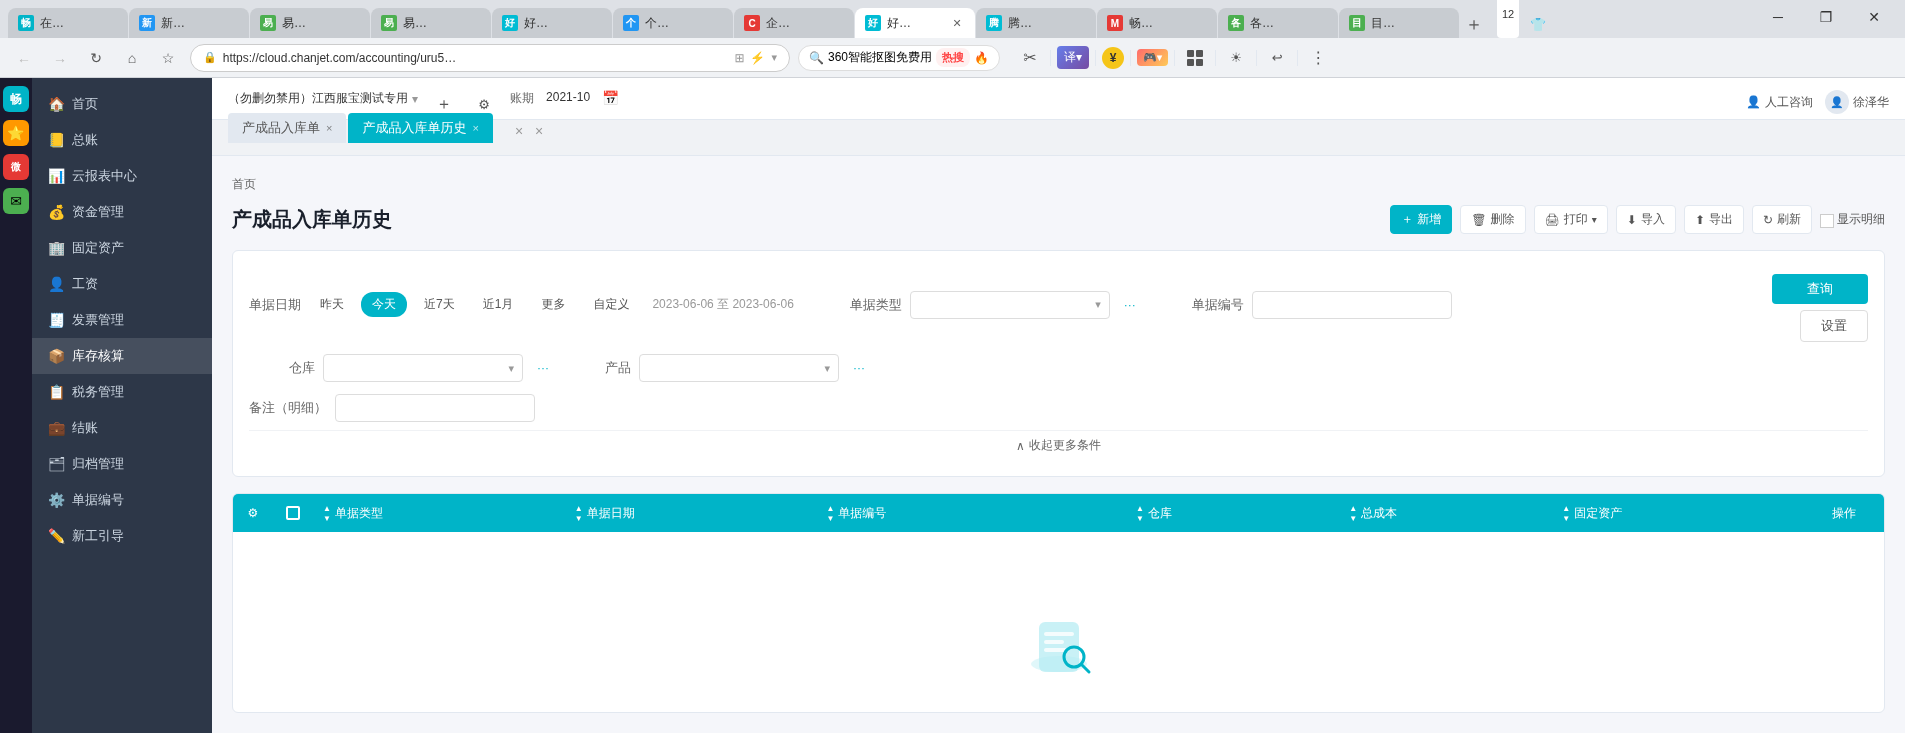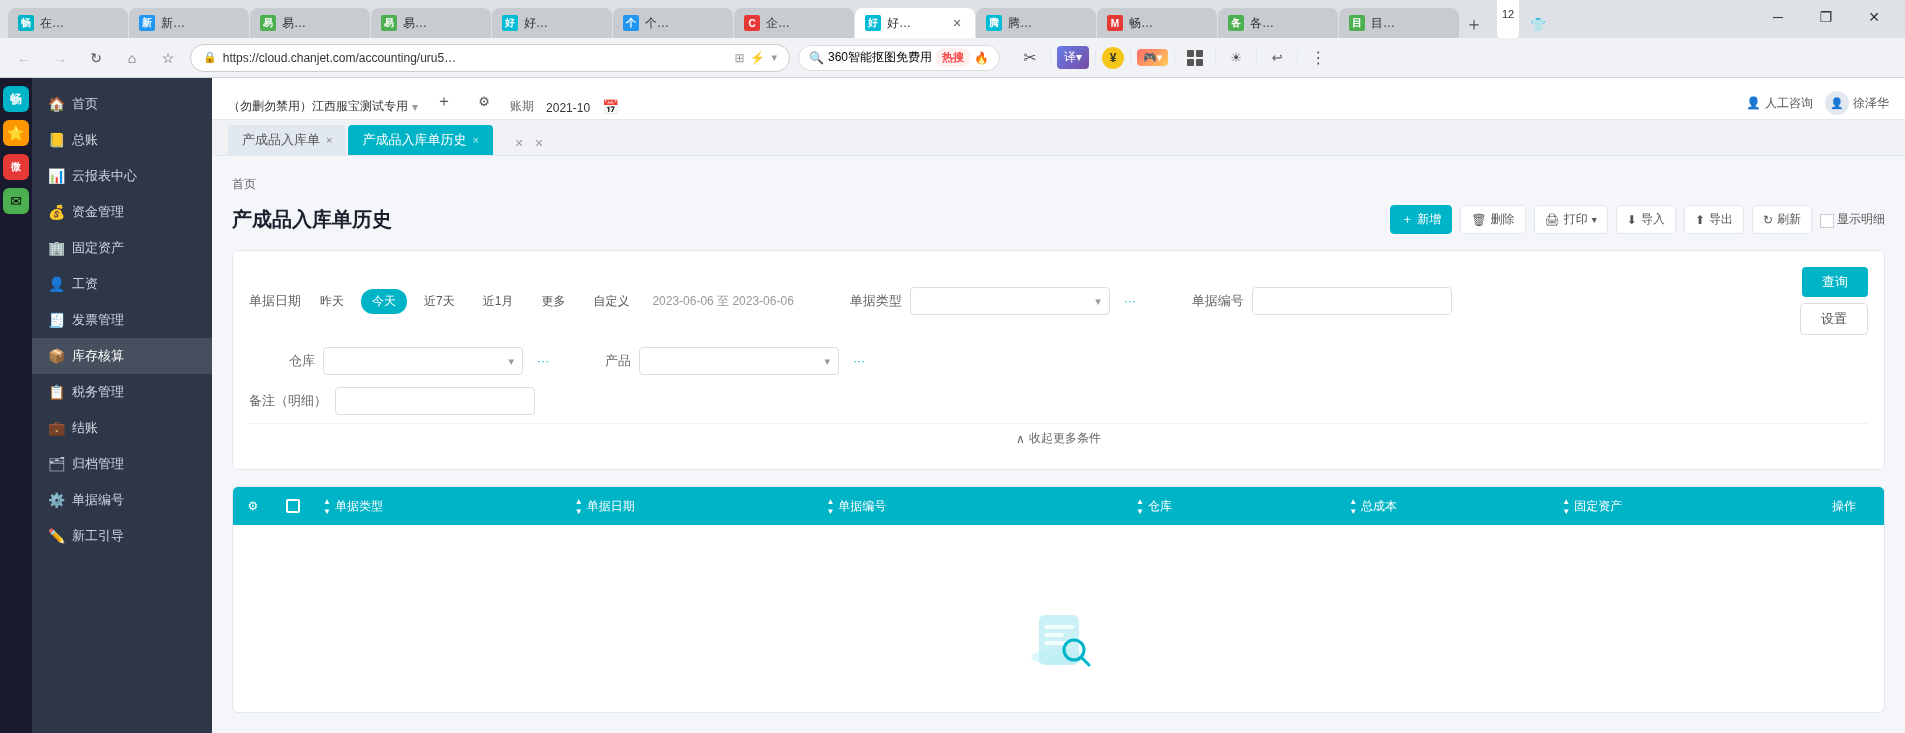--- a/index.html
+++ b/index.html
@@ -52,32 +52,32 @@
     .sidebar-subtitle { color: rgba(255,255,255,0.8); font-size: 10px; }
     .sidebar-nav { flex: 1; padding: 8px 0; }
     .sidebar-item { display: flex; align-items: center; gap: 8px; padding: 9px 16px; cursor: pointer; color: #cbd5e0; font-size: 13px; }
     .sidebar-item.active { background: rgba(255,255,255,0.12); color: #fff; }
     .sidebar-item-icon { width: 16px; text-align: center; font-size: 14px; }
 
     
     .main-content { flex: 1; display: flex; flex-direction: column; background: #f5f6fa; overflow: hidden; }
 
     
-    .top-bar { height: 42px; background: #fff; border-bottom: 1px solid #e2e8f0; display: flex; align-items: flex-end; padding: 4px 16px; gap: 12px; flex-shrink: 0; }
+    .top-bar { height: 42px; background: #fff; border-bottom: 1px solid #e2e8f0; display: flex; align-items: flex-start; padding: 12px 16px; gap: 12px; flex-shrink: 0; }
     .company-selector { display: flex; align-items: center; gap: 4px; font-size: 12px; color: #333; cursor: pointer; }
     .company-selector .arrow { color: #999; }
     .period-label { color: #666; font-size: 12px; }
     .period-value { color: #333; font-size: 12px; font-weight: 500; }
     .calendar-icon { color: #00b4c8; font-size: 14px; cursor: pointer; }
     .top-bar-right { margin-left: auto; display: flex; align-items: center; gap: 12px; }
     .top-bar-btn { display: flex; align-items: center; gap: 4px; color: #555; font-size: 12px; cursor: pointer; }
     .user-avatar { width: 24px; height: 24px; border-radius: 50%; background: #e2e8f0; display: flex; align-items: center; justify-content: center; font-size: 11px; color: #555; }
 
     
-    .page-tabs { height: 36px; background: #f0f2f5; display: flex; align-items: flex-end; padding: 0 0 0 16px; border-bottom: 1px solid #e2e8f0; flex-shrink: 0; }
+    .page-tabs { height: 36px; background: #f0f2f5; display: flex; align-items: flex-end; padding: 0 0 12px 16px; border-bottom: 1px solid #e2e8f0; flex-shrink: 0; }
     .page-tab { height: 30px; padding: 0 14px; display: flex; align-items: center; gap: 6px; font-size: 13px; color: #555; cursor: pointer; background: #e2e8f0; border-radius: 4px 4px 0 0; margin-right: 2px; }
     .page-tab.active { background: #00b4c8; color: #fff; }
     .page-tab-close { font-size: 11px; cursor: pointer; opacity: 0.7; }
     .tab-panel-close { margin-left: 8px; color: #999; font-size: 14px; padding: 4px; cursor: pointer; }
 
     
     .content-area { flex: 1; padding: 20px; overflow-y: auto; display: flex; flex-direction: column; gap: 16px; }
 
     
     .page-header { display: flex; align-items: center; justify-content: space-between; }
@@ -99,21 +99,21 @@
     .date-btn { padding: 3px 10px; border-radius: 3px; font-size: 12px; cursor: pointer; color: #555; border: 1px solid transparent; }
     .date-btn.active { background: #00b4c8; color: #fff; border-radius: 12px; }
     .date-range { font-size: 12px; color: #999; margin-left: 4px; }
     .search-input { height: 28px; border: 1px solid #ddd; border-radius: 4px; padding: 0 8px; font-size: 12px; width: 200px; outline: none; }
     .select-input { height: 28px; border: 1px solid #ddd; border-radius: 4px; padding: 0 8px; font-size: 12px; width: 200px; display: flex; align-items: center; justify-content: space-between; cursor: pointer; background: #fff; }
     .select-arrow { color: #999; font-size: 11px; }
     .more-btn { color: #00b4c8; font-size: 12px; cursor: pointer; }
     .collapse-btn { display: flex; align-items: center; gap: 4px; color: #666; font-size: 12px; cursor: pointer; padding: 6px 0; justify-content: center; border-top: 1px solid #f0f2f5; margin-top: 8px; }
 
     
-    .query-btn { background: #00b4c8; color: #fff; border: none; border-radius: 4px; padding: 6px 20px; font-size: 13px; cursor: pointer; }
+    .query-btn { background: #00b4c8; color: #fff; border: none; border-radius: 4px; padding: 6px 35px; font-size: 13px; cursor: pointer; margin-top: 7px; }
     .settings-btn { background: #fff; color: #555; border: 1px solid #ddd; border-radius: 4px; padding: 6px 20px; font-size: 13px; cursor: pointer; }
 
     
     .data-table { background: #fff; border-radius: 6px; border: 1px solid #e2e8f0; overflow: hidden; }
     .table-header { display: flex; align-items: center; background: #00b4c8; height: 38px; }
     .th { display: flex; align-items: center; gap: 4px; padding: 0 10px; color: #fff; font-size: 12px; font-weight: 500; flex-shrink: 0; }
     .th.check { width: 40px; justify-content: center; }
     .th.settings { width: 40px; justify-content: center; }
     .th.type { flex: 1.2; }
     .th.date { flex: 1.2; }

